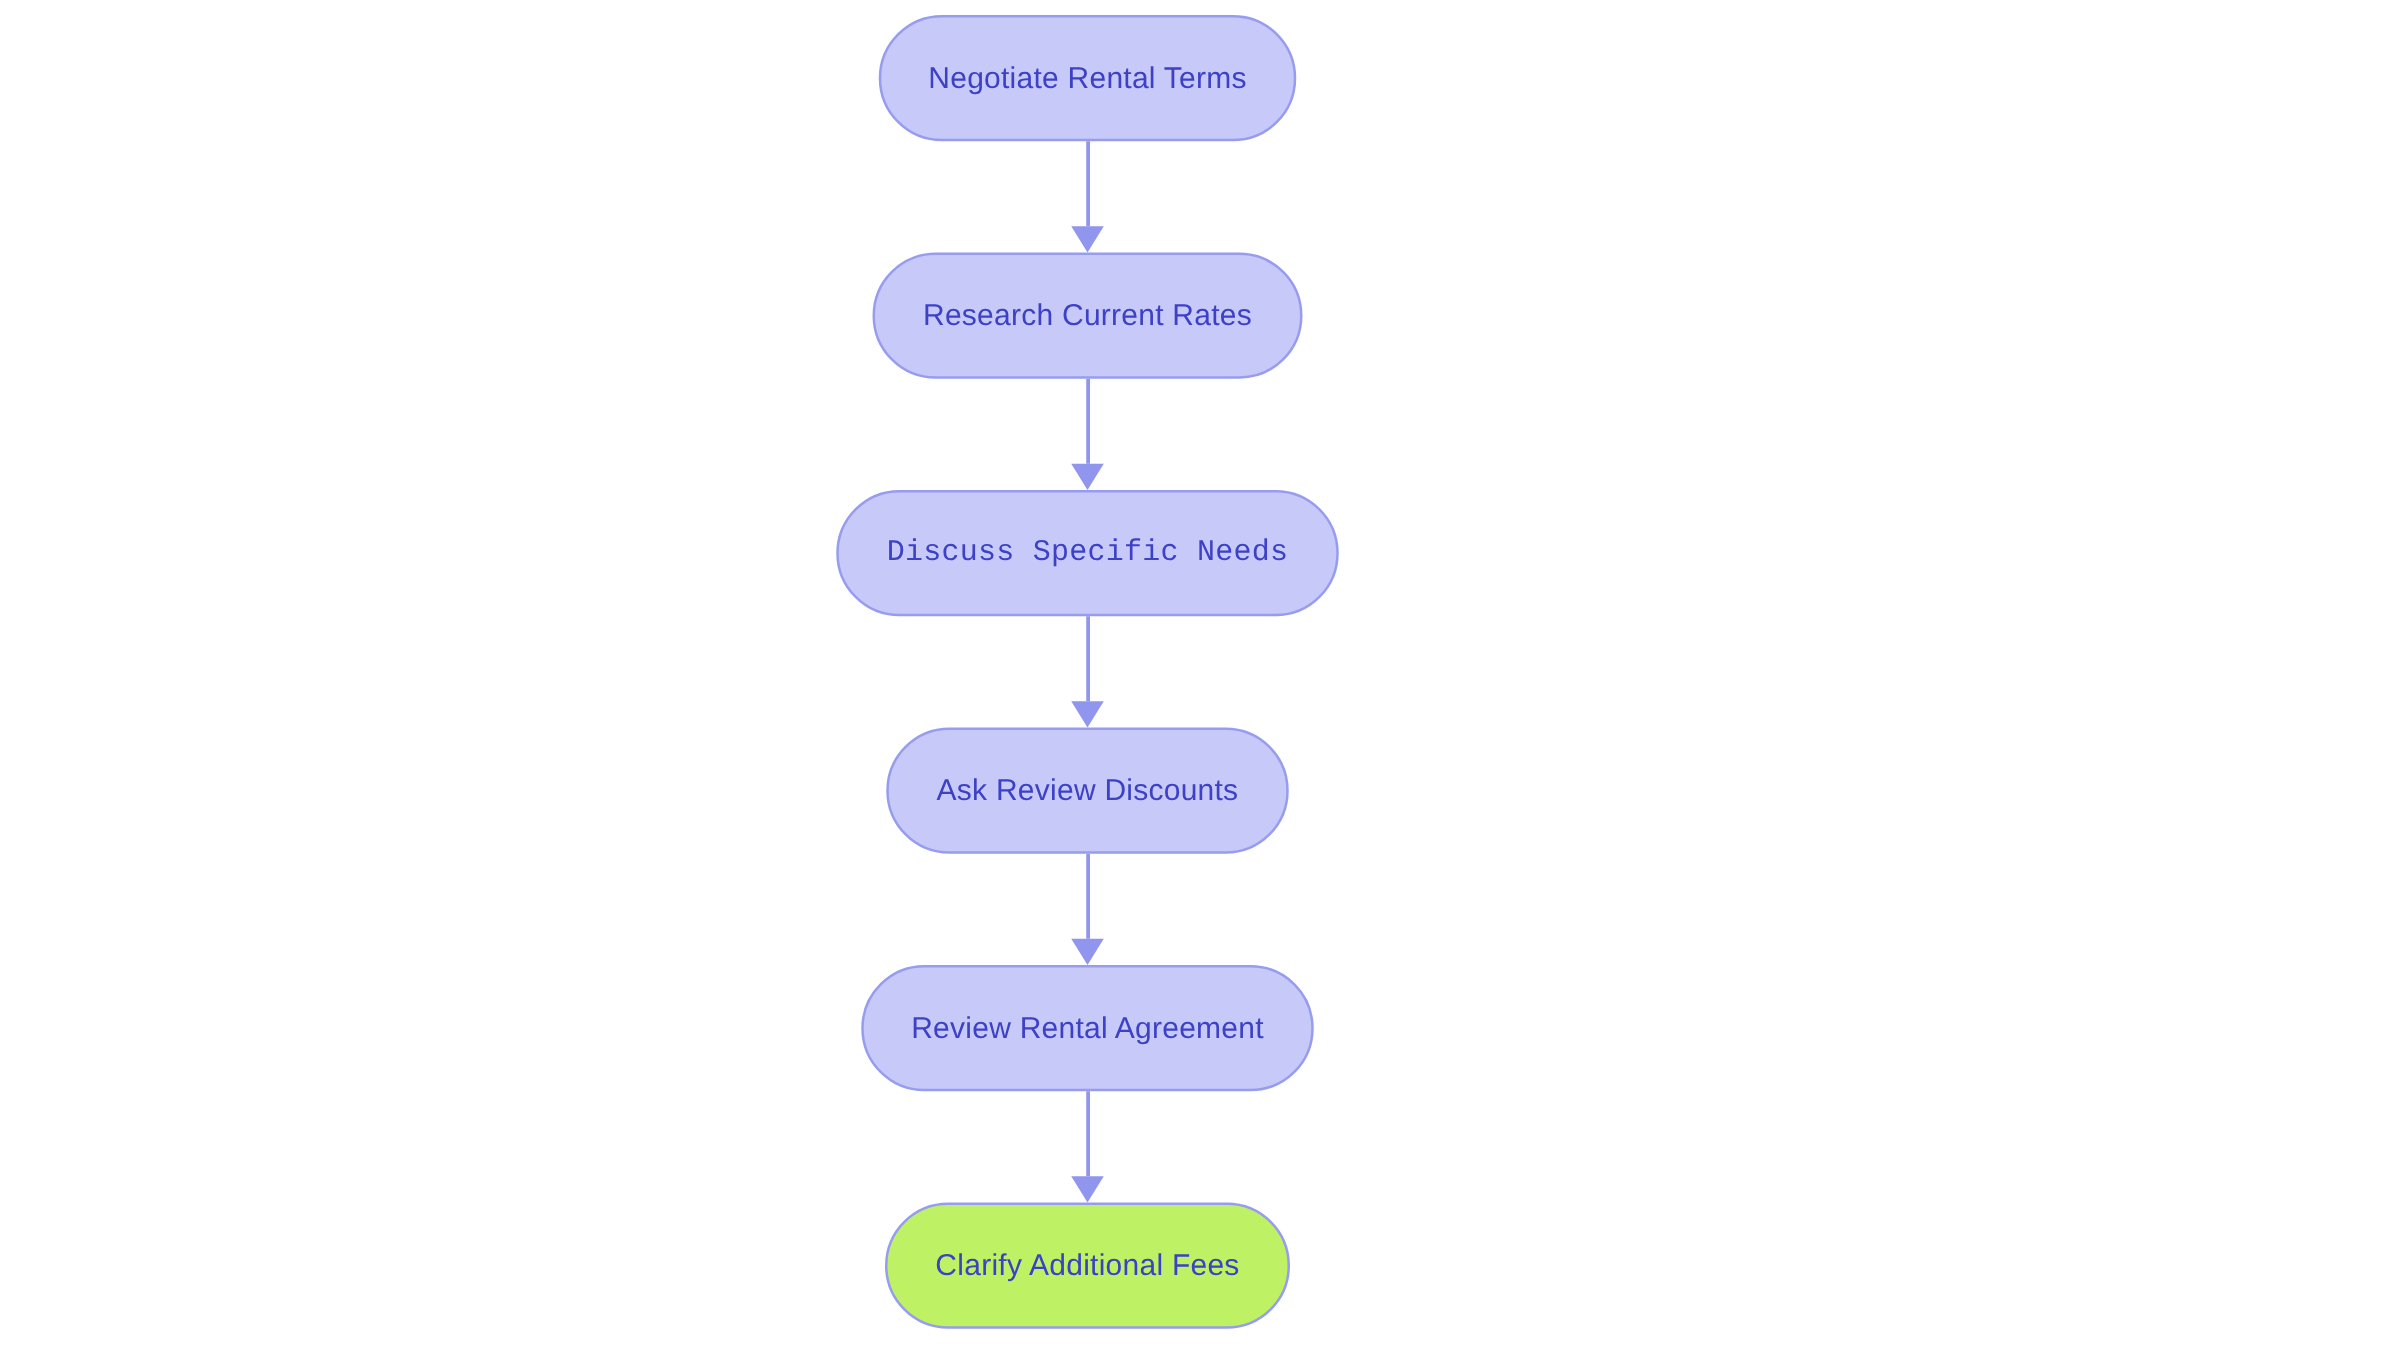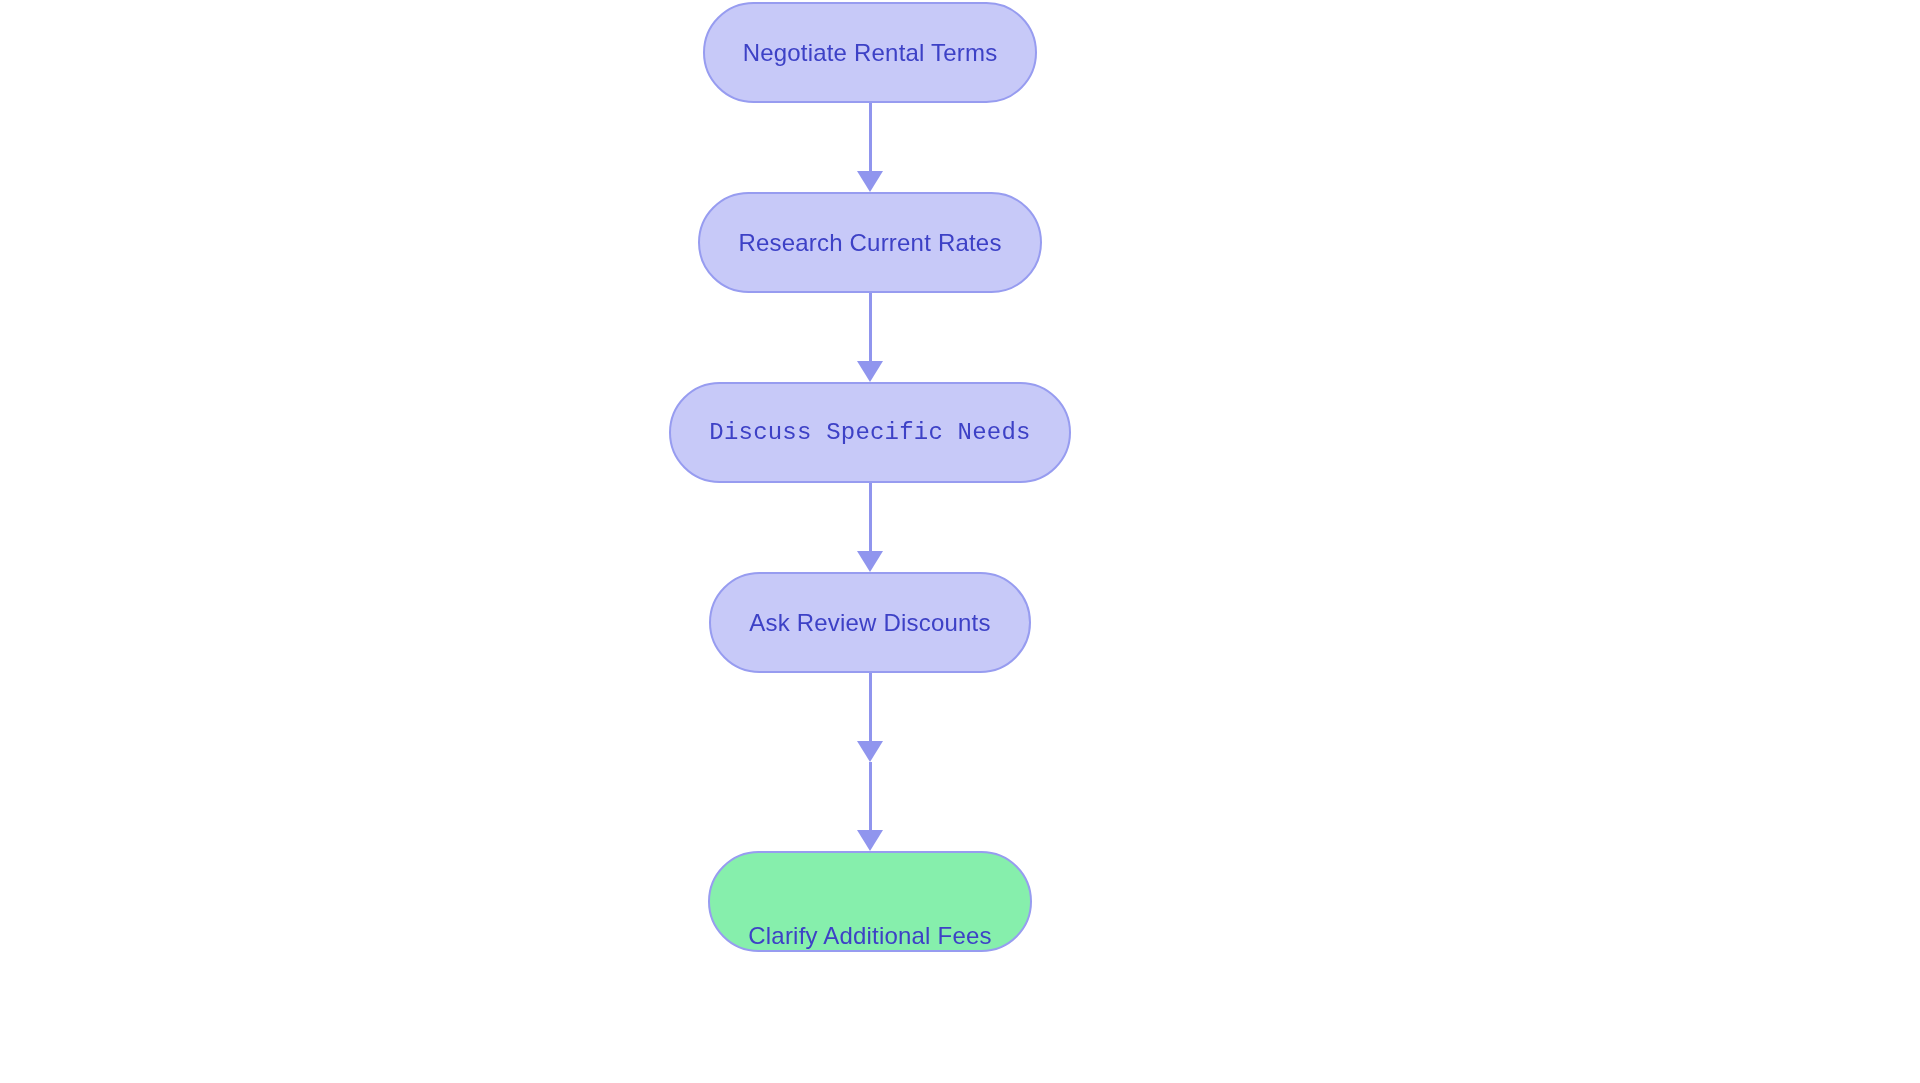--- a/index.html
+++ b/index.html
@@ -14,21 +14,21 @@
 
   .canvas {
     position: absolute;
     top: 0;
     left: 0;
     width: 1740px;
     height: 1083px;
     display: flex;
     flex-direction: column;
     align-items: center;
-    padding-top: 2px;
+    padding-top: 12px;
     box-sizing: border-box;
   }
 
   .flow-node {
     height: 101px;
     border-radius: 51px;
     padding: 0 38px;
     display: flex;
     align-items: center;
     justify-content: center;
@@ -87,20 +87,23 @@
       <div class="shaft" style="background: rgb(144, 149, 238);"></div>
       <div class="head" style="border-top-color: rgb(144, 149, 238);"></div>
     </div>
     <div class="flow-node" style="background: rgb(199, 201, 248); border: 2px solid rgb(151, 156, 240); color: rgb(61, 65, 198);">
       <span>Ask Review Discounts</span>
     </div>
     <div class="flow-arrow">
       <div class="shaft" style="background: rgb(144, 149, 238);"></div>
       <div class="head" style="border-top-color: rgb(144, 149, 238);"></div>
     </div>
+    <div class="flow-node" style="background: rgb(199, 201, 248); border: 2px solid rgb(151, 156, 240); color: rgb(61, 65, 198);">
+      <span>Review Rental Agreement</span>
+    </div>
     <div class="flow-arrow">
       <div class="shaft" style="background: rgb(144, 149, 238);"></div>
       <div class="head" style="border-top-color: rgb(144, 149, 238);"></div>
     </div>
-    <div class="flow-node" style="background: #86efac; border: 2px solid rgb(151, 156, 240); color: rgb(61, 65, 198); align-items: flex-end;">
+    <div class="flow-node" style="background: #bef264; border: 2px solid rgb(151, 156, 240); color: rgb(61, 65, 198);">
       <span>Clarify Additional Fees</span>
     </div>
   </div>
 
 </body></html>

